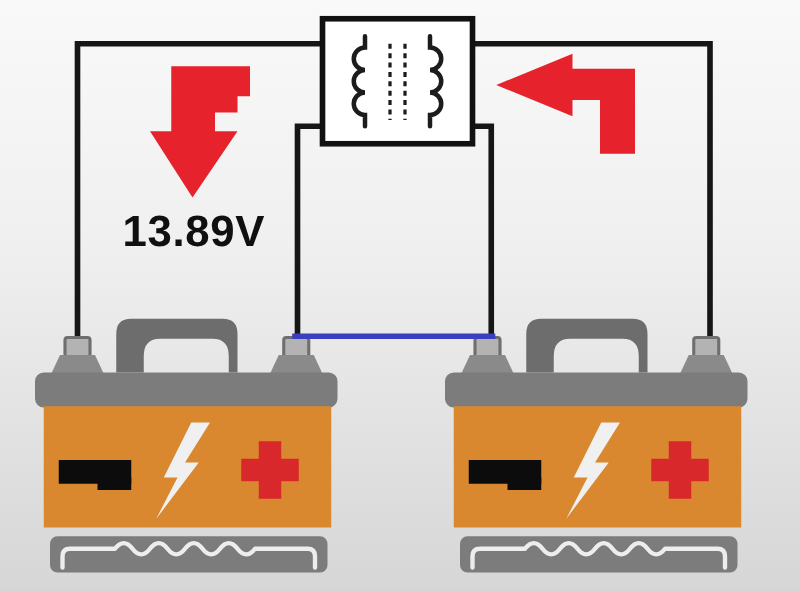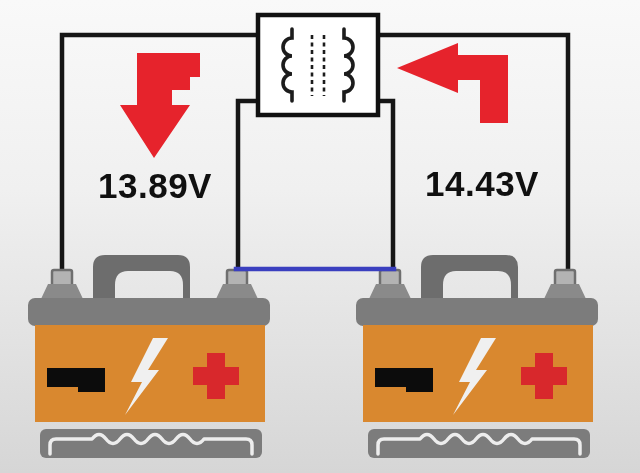--- a/index.html
+++ b/index.html
@@ -86,14 +86,13 @@
           <line x1="324" y1="35" x2="324" y2="96"></line>
         </g>
       </g>
     </g>
 
     <path d="M137,53 H200 V77 H190 V90 H172 V105 H190 L154,158 L120,105 H137 Z" fill="#e6232c"></path>
     <path d="M397,68 L458,43 L458,55 L508,55 L508,123 L480,123 L480,80 L458,80 L458,93 Z" fill="#e6232c"></path>
   </svg>
 
   <div class="voltage left">13.89V</div>
-  <div class="voltage right">14.43V</div>
 </div>
 
 </body></html>

